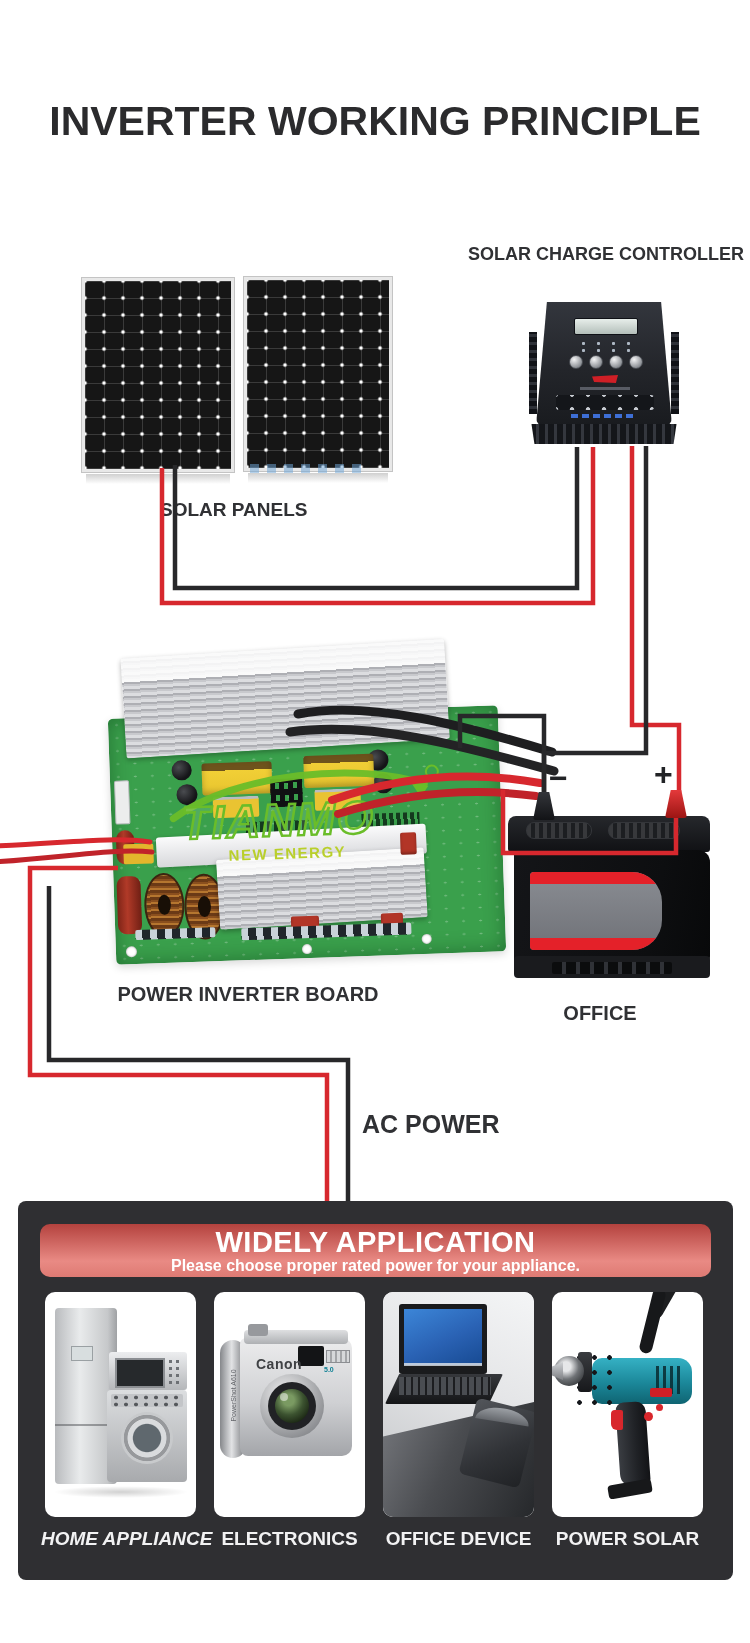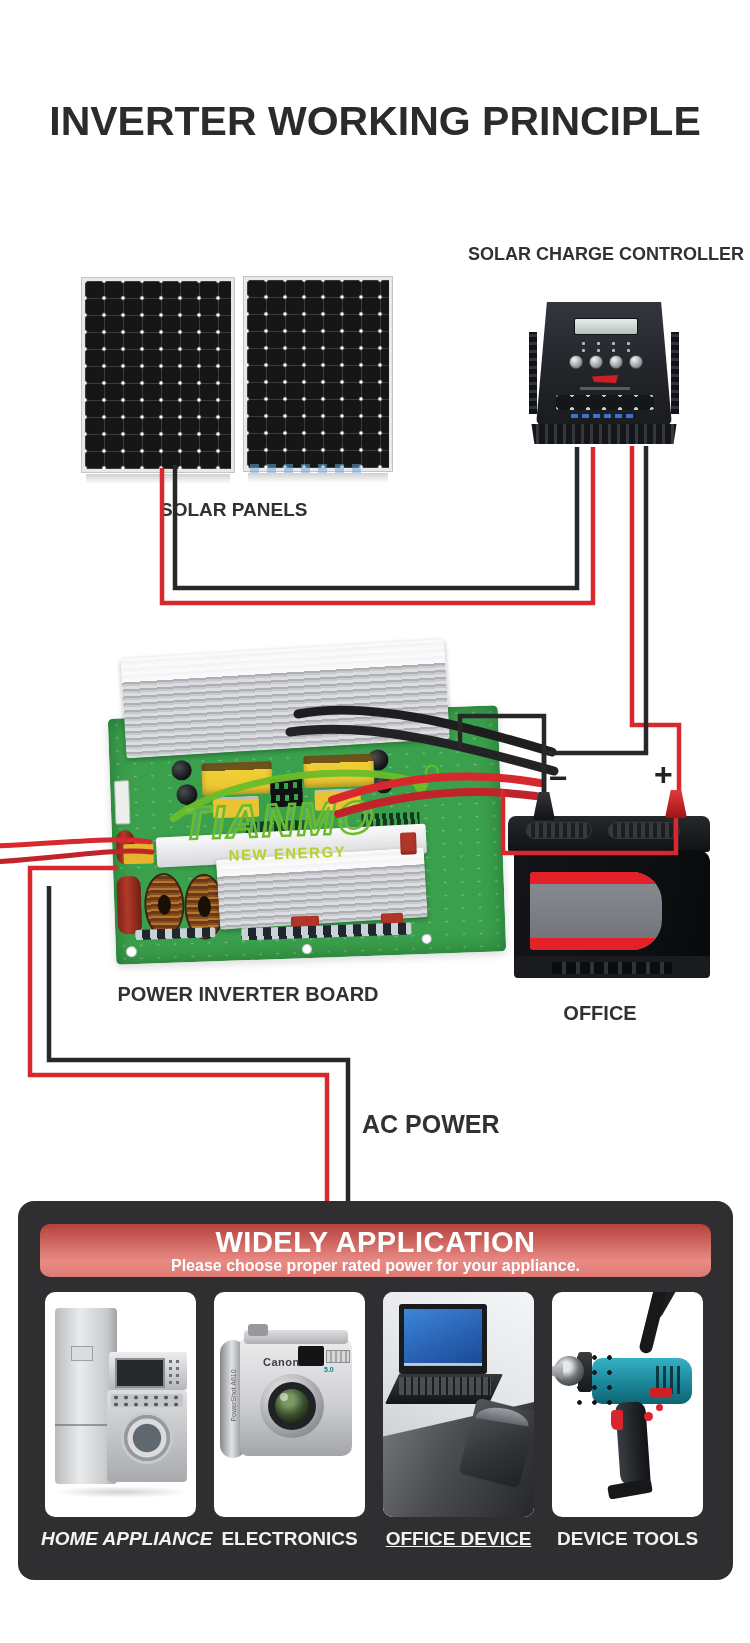--- a/index.html
+++ b/index.html
@@ -98,21 +98,21 @@
   .terminal{position:absolute;width:22px;height:28px;border-radius:3px;
     clip-path:polygon(26% 0,74% 0,100% 100%,0 100%);}
   .term-neg{background:linear-gradient(180deg,#33353a,#121316);}
   .term-pos{background:linear-gradient(180deg,#e4393b,#9c1513);}
   .sign{position:absolute;font-weight:bold;color:#222326;font-size:32px;}
 
   
   .wires{position:absolute;left:0;top:0;pointer-events:none;}
 
   
-  .appbox{position:absolute;left:18px;top:1201px;width:715px;height:379px;border-radius:16px;background:#2f2f32;}
+  .appbox{position:absolute;left:18px;top:1201px;width:715px;height:379px;border-radius:8px;background:#2f2f32;}
   .banner{position:absolute;left:22px;top:23px;width:671px;height:53px;border-radius:10px;
     background:linear-gradient(180deg,#b4423e 0%,#e98a84 70%,#de7a73 100%);}
   .app-heading{position:absolute;left:0;right:0;top:2px;text-align:center;color:#fff;
     font-weight:bold;font-size:29px;letter-spacing:.5px;}
   .app-sub{position:absolute;left:0;right:0;top:33px;text-align:center;color:#fff;
     font-weight:bold;font-size:16px;}
   .card{position:absolute;top:91px;width:151px;height:225px;border-radius:10px;background:#fff;overflow:hidden;}
   .card-label{position:absolute;top:327px;width:151px;text-align:center;color:#f2f2f3;
     font-weight:bold;font-size:19px;white-space:nowrap;}
 
@@ -141,21 +141,21 @@
   .cam-model{position:absolute;left:-12px;top:100px;width:62px;font-size:7px;color:#63656a;
     transform:rotate(-90deg);text-align:center;white-space:nowrap;}
   .cam-body{position:absolute;left:26px;top:46px;width:112px;height:118px;border-radius:6px 10px 10px 8px;
     background:linear-gradient(180deg,#ececed 0%,#cfd0d3 55%,#a3a5a9 100%);}
   .cam-top{position:absolute;left:30px;top:38px;width:104px;height:14px;border-radius:4px;
     background:linear-gradient(180deg,#dedfe1,#aeb0b3);}
   .cam-dial{position:absolute;left:34px;top:32px;width:20px;height:12px;border-radius:3px;background:#97999d;}
   .cam-vf{position:absolute;left:84px;top:54px;width:26px;height:20px;border-radius:2px;background:#131416;}
   .cam-flash{position:absolute;left:112px;top:58px;width:22px;height:11px;border:1px solid #8c8e92;
     background:repeating-linear-gradient(90deg,#d6d8da 0 3px,#a3a5a8 3px 5px);}
-  .cam-brand{position:absolute;left:49px;top:64px;font-size:11px;font-weight:bold;color:#3f4144;letter-spacing:.5px;}
+  .cam-brand{position:absolute;left:42px;top:64px;font-size:14px;font-weight:bold;color:#3f4144;letter-spacing:.5px;}
   .cam-badge{position:absolute;left:110px;top:74px;font-size:7px;font-weight:bold;color:#0c7f93;}
   .cam-ring1{position:absolute;left:46px;top:82px;width:64px;height:64px;border-radius:50%;
     background:radial-gradient(circle at 38% 32%,#f0f0f1,#84868a 82%);}
   .cam-ring2{position:absolute;left:54px;top:90px;width:48px;height:48px;border-radius:50%;background:#212225;}
   .cam-glass{position:absolute;left:61px;top:97px;width:34px;height:34px;border-radius:50%;
     background:radial-gradient(circle at 40% 33%,#7a9a62 0 18%,#3c5330 48%,#141d0e 85%);}
   .cam-glint{position:absolute;left:66px;top:101px;width:8px;height:8px;border-radius:50%;background:rgba(255,255,255,.5);}
 
   
   .office-bg{position:absolute;inset:0;background:linear-gradient(205deg,#f4f5f6 0%,#e3e4e6 45%,#bfc1c4 100%);}
@@ -375,17 +375,17 @@
       <div class="drill-nose"></div>
       <div class="drill-handle"></div>
       <div class="drill-trigger"></div>
       <div class="drill-btn1"></div>
       <div class="drill-btn2"></div>
       <div class="drill-base"></div>
     </div>
 
     <div class="card-label" style="left:23px;font-style:italic;">HOME APPLIANCE</div>
     <div class="card-label" style="left:196px;">ELECTRONICS</div>
-    <div class="card-label" style="left:365px;text-decoration:underline;">OFFICE DEVICE</div>
-    <div class="card-label" style="left:534px;">DEVICE TOOLS</div>
+    <div class="card-label" style="left:365px;">OFFICE DEVICE</div>
+    <div class="card-label" style="left:534px;">POWER SOLAR</div>
   </div>
 
 </div>
 
 </body></html>

